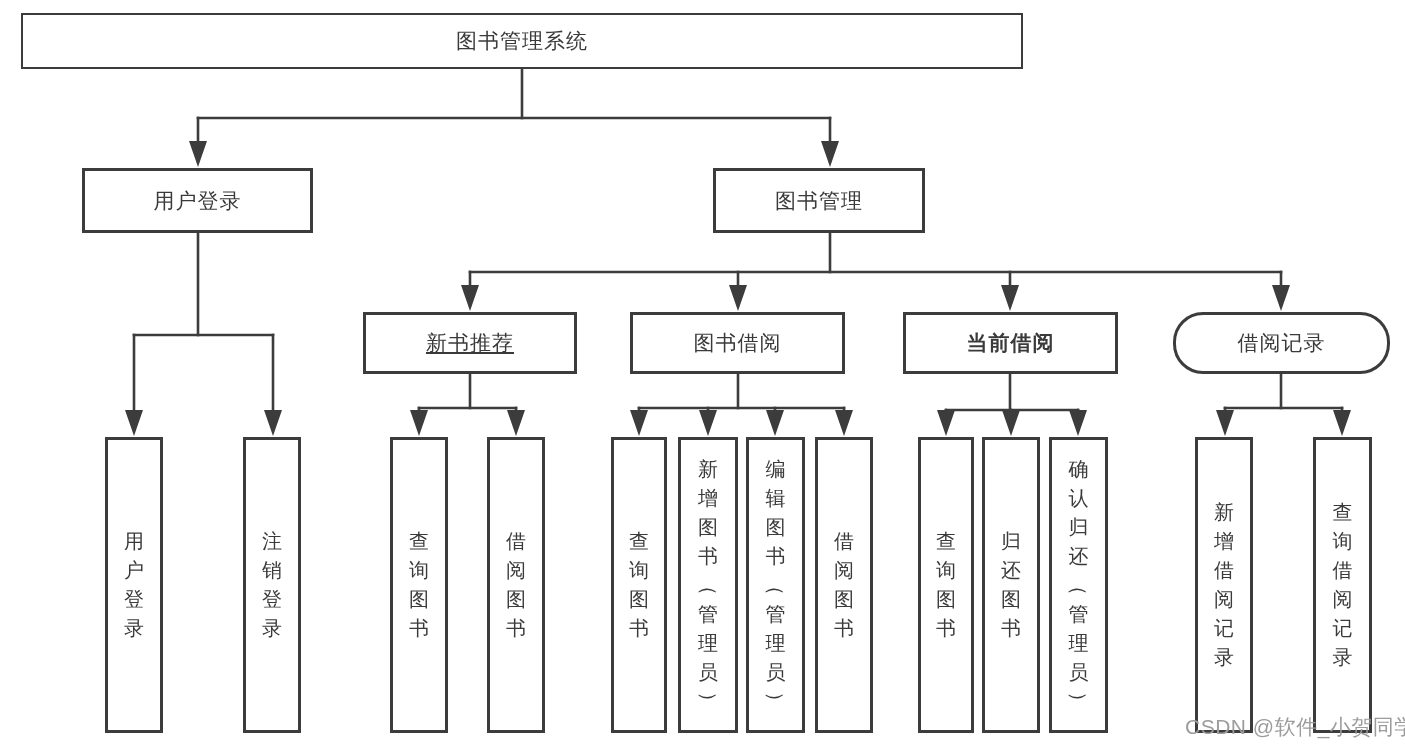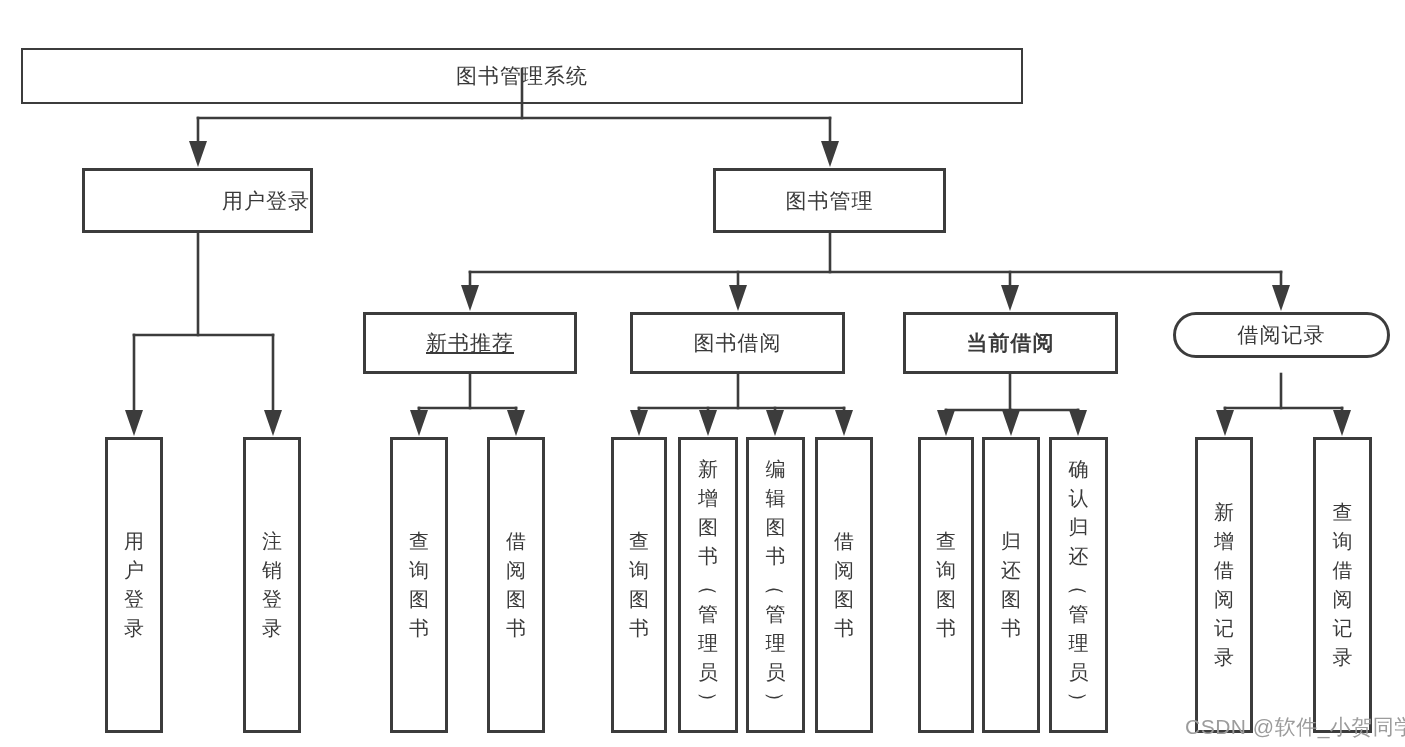--- a/index.html
+++ b/index.html
@@ -22,39 +22,39 @@
   .watermark{
     position:absolute;z-index:5;font-size:21px;letter-spacing:0.5px;
     color:#9c9c9c;white-space:nowrap;
   }
 </style>
 </head>
 <body>
 
 <div class="canvas">
   <div id="nodes">
-      <div class="node lvl0" style="left: 21px; top: 13px; width: 1002px; height: 56px; margin-top: 35px;">
+      <div class="node lvl0" style="left: 21px; top: 13px; width: 1002px; height: 56px;">
         <span class="hlabel">图书管理系统</span>
       </div>
-      <div class="node lvl1" style="left: 82px; top: 168px; width: 231px; height: 65px; justify-content: flex-end;">
+      <div class="node lvl1" style="left: 82px; top: 168px; width: 231px; height: 65px;">
         <span class="hlabel">用户登录</span>
       </div>
-      <div class="node lvl1" style="left: 713px; top: 168px; width: 233px; height: 65px;">
+      <div class="node lvl1" style="left: 713px; top: 168px; width: 212px; height: 65px;">
         <span class="hlabel">图书管理</span>
       </div>
       <div class="node lvl2" style="left: 363px; top: 312px; width: 214px; height: 62px; text-decoration: underline;">
         <span class="hlabel">新书推荐</span>
       </div>
       <div class="node lvl2" style="left: 630px; top: 312px; width: 215px; height: 62px;">
         <span class="hlabel">图书借阅</span>
       </div>
       <div class="node lvl2" style="left: 903px; top: 312px; width: 215px; height: 62px; font-weight: bold;">
         <span class="hlabel">当前借阅</span>
       </div>
-      <div class="node lvl2" style="left: 1173px; top: 312px; width: 217px; height: 46px; border-radius: 30px;">
+      <div class="node lvl2" style="left: 1173px; top: 312px; width: 217px; height: 62px; border-radius: 30px;">
         <span class="hlabel">借阅记录</span>
       </div>
       <div class="node lvl3 vert" style="left: 105px; top: 437px; width: 58px; height: 296px;">
         <div class="vchar">用</div>
         <div class="vchar">户</div>
         <div class="vchar">登</div>
         <div class="vchar">录</div>
       </div>
       <div class="node lvl3 vert" style="left: 243px; top: 437px; width: 58px; height: 296px;">
         <div class="vchar">注</div>

